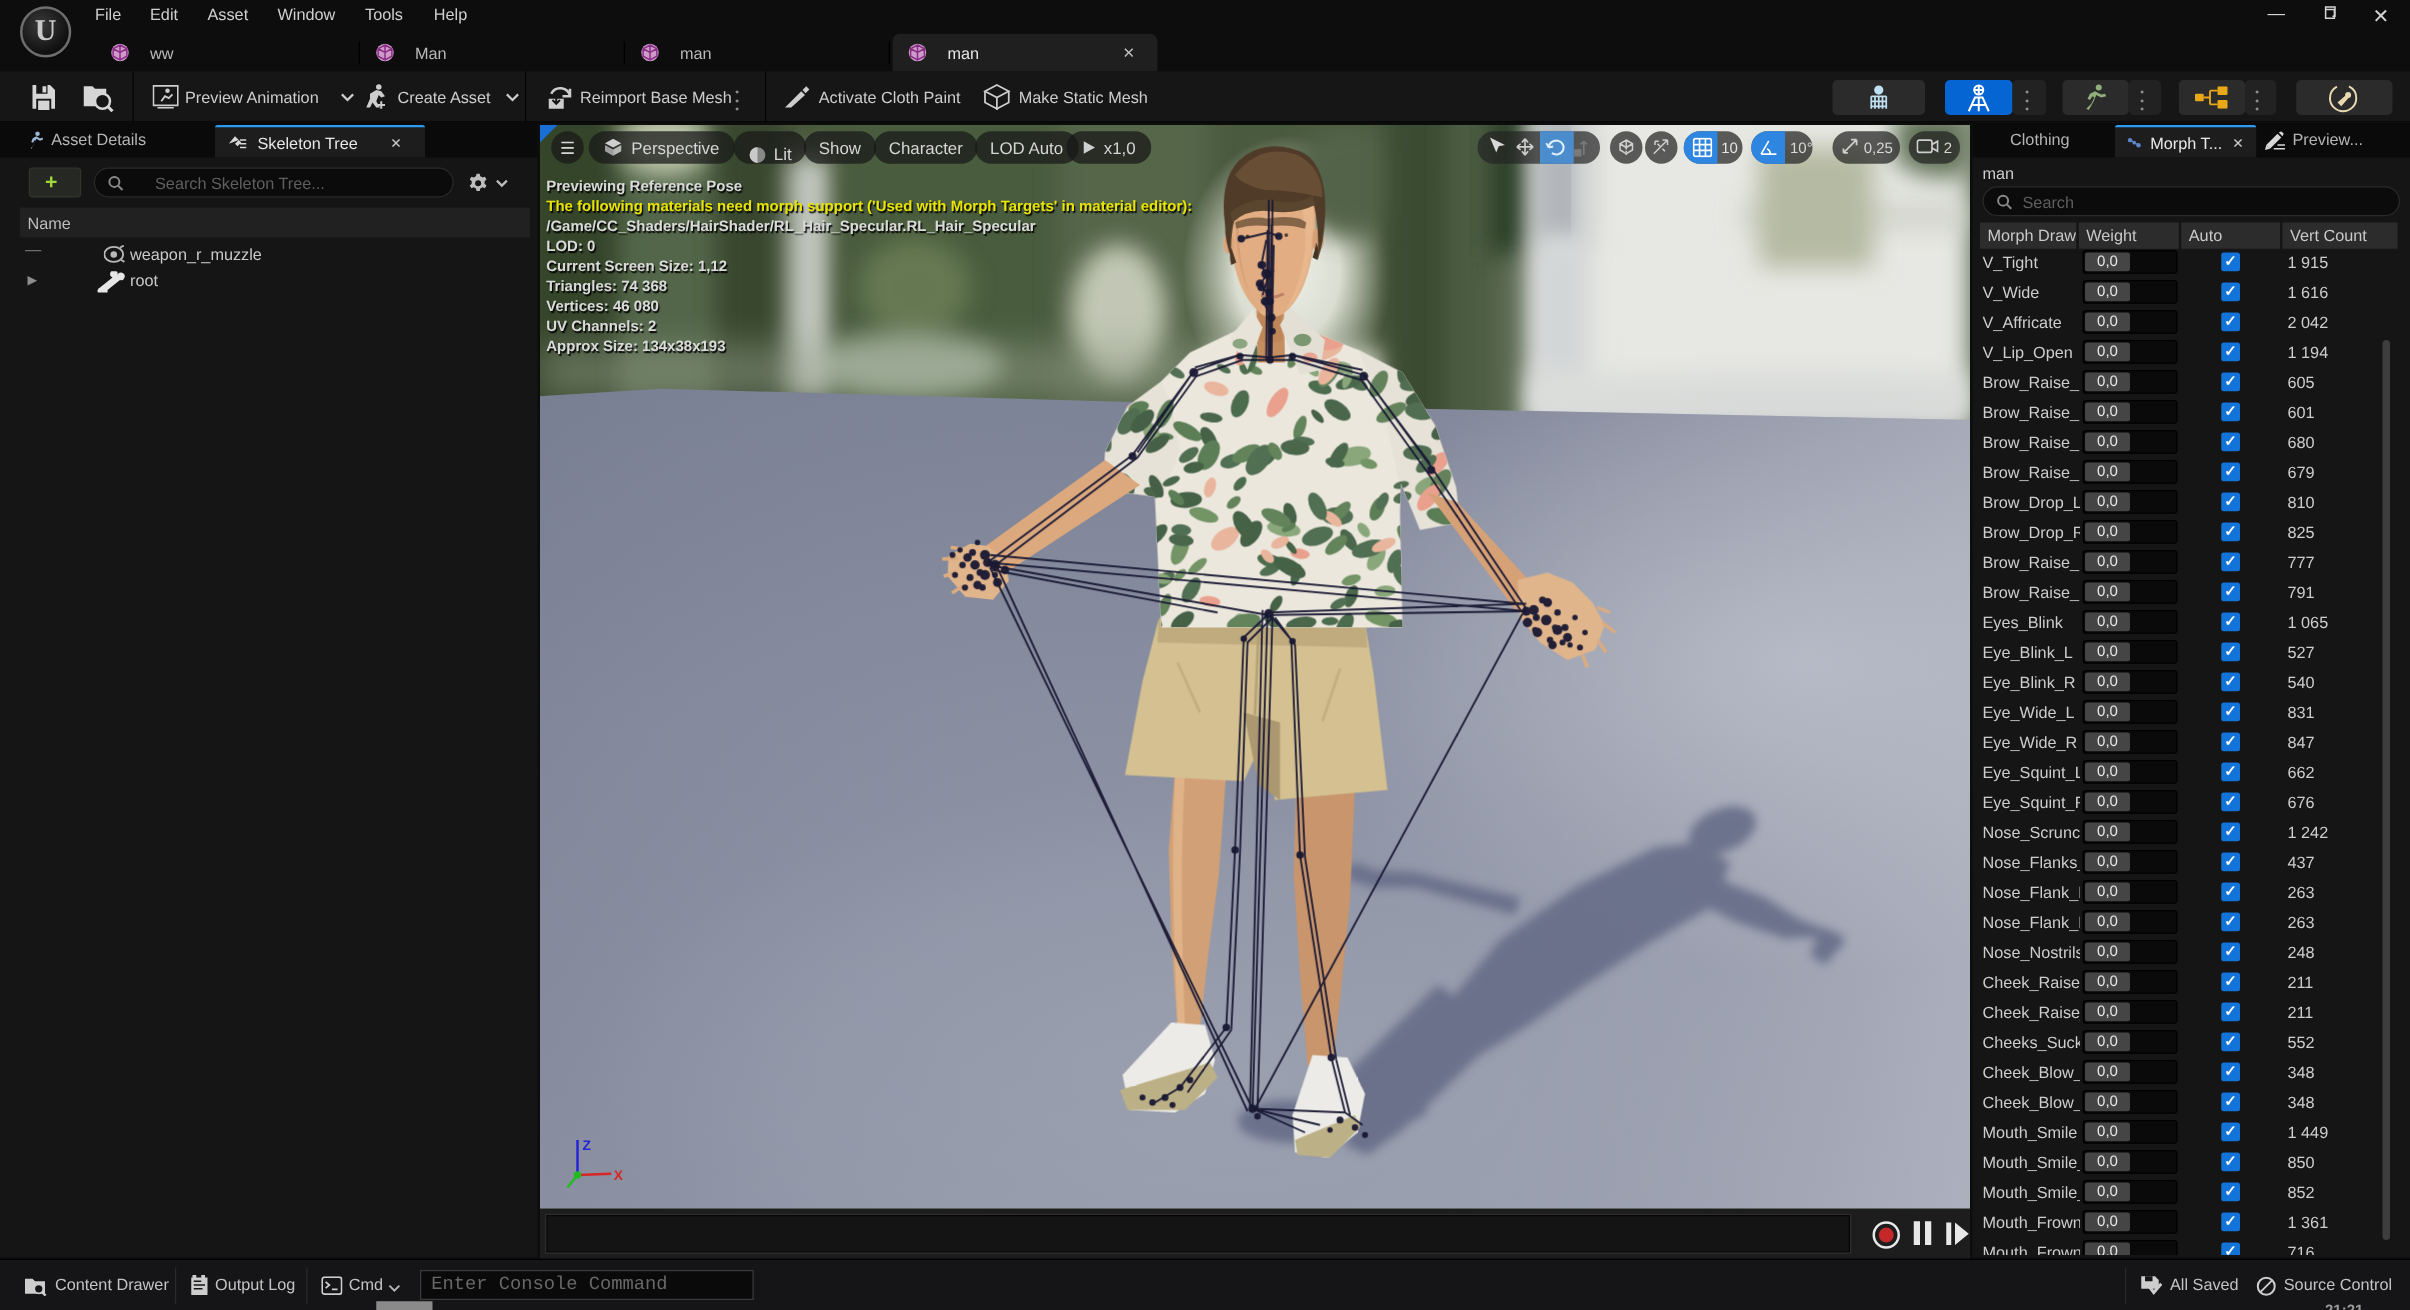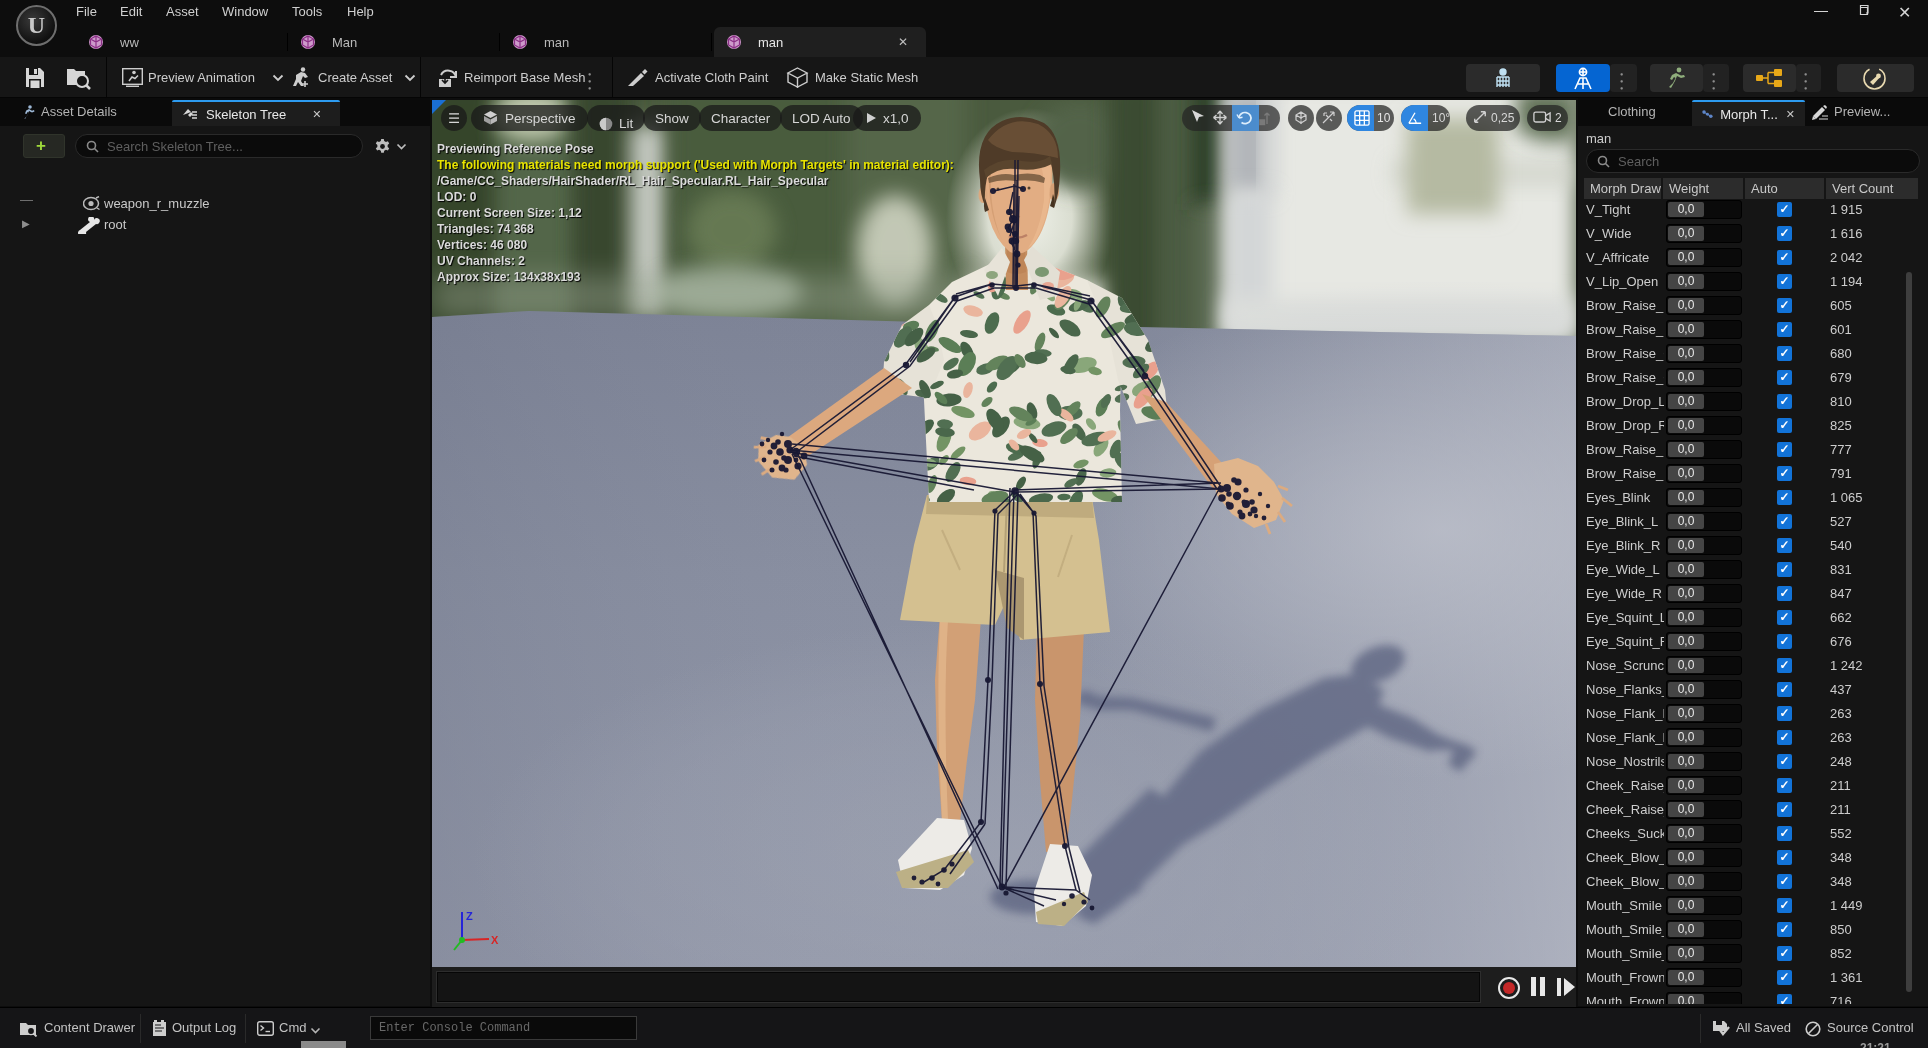--- a/index.html
+++ b/index.html
@@ -53,21 +53,21 @@
 .statline { position:absolute; left:5px; font-weight:bold; font-size:12px; color:#dadada; text-shadow:1px 1px 1px #000; white-space:nowrap; }
 
 
 #timeline { position:absolute; left:432px; top:967px; width:1144px; height:40px; background:#1d1d1d; }
 #timeline .well { position:absolute; left:5px; top:5px; width:1043px; height:30px; background:#141414; border:1px solid #060606; outline:1px solid #2d2d2d; }
 
 
 #statusbar { position:absolute; left:0; top:1007px; width:1928px; height:41px; background:#151517; border-top:1px solid #000; }
 .sbitem { position:absolute; top:12px; font-size:13px; color:#c3c3c3; }
 .sbsep { position:absolute; top:6px; width:1px; height:29px; background:#2a2a2a; }
-#console { position:absolute; left:336px; top:8px; width:267px; height:24px; background:#0a0a0a; border:1px solid #3a3a3a; color:#686868; font-family:"Liberation Mono",monospace; font-size:12px; line-height:22px; padding-left:8px;margin-left:34px; }
+#console { position:absolute; left:336px; top:8px; width:267px; height:24px; background:#0a0a0a; border:1px solid #3a3a3a; color:#686868; font-family:"Liberation Mono",monospace; font-size:15px; line-height:22px; padding-left:8px; }
 </style>
 </head>
 <body>
 <div id="app">
 
   <div id="menubar">
     <span class="menu-item" style="left:76px;">File</span>
     <span class="menu-item" style="left:120px;">Edit</span>
     <span class="menu-item" style="left:166px;">Asset</span>
     <span class="menu-item" style="left:222px;">Window</span>
@@ -248,31 +248,32 @@
     </div>
 
     <div class="abs" style="left:23px; top:36px; width:42px; height:24px; background:#262823; border-radius:3px; border:1px solid #30342b;">
       <span style="position:absolute; left:12px; top:1px; color:#9fd93b; font-size:17px; font-weight:bold;">+</span>
     </div>
     <div class="searchbox" style="left:75px; top:36px; width:288px; height:24px;">
       <svg width="13" height="13" viewBox="0 0 13 13" style="margin-left:10px;">
           <circle cx="5.5" cy="5.5" r="4" fill="none" stroke="#8a8a8a" stroke-width="1.6"></circle>
           <line x1="8.5" y1="8.5" x2="12" y2="12" stroke="#8a8a8a" stroke-width="1.6"></line>
         </svg>
-      <span style="margin-left:8px;">Search Skeleton Tree...</span>
+      <span style="margin-left:25px;">Search Skeleton Tree...</span>
     </div>
     <svg class="abs" style="left:374px; top:40px;" width="17" height="17" viewBox="0 0 17 17">
         <g fill="#bdbdbd">
           <path d="M7.2 1 h2.6 l0.4 2 a5.6 5.6 0 0 1 1.7 1 l2 -0.7 l1.3 2.2 l-1.6 1.4 a5.6 5.6 0 0 1 0 2 l1.6 1.4 l-1.3 2.2 l-2 -0.7 a5.6 5.6 0 0 1 -1.7 1 l-0.4 2 h-2.6 l-0.4 -2 a5.6 5.6 0 0 1 -1.7 -1 l-2 0.7 l-1.3 -2.2 l1.6 -1.4 a5.6 5.6 0 0 1 0 -2 l-1.6 -1.4 l1.3 -2.2 l2 0.7 a5.6 5.6 0 0 1 1.7 -1 z"></path>
           <circle cx="8.5" cy="8.5" r="2.4" fill="#151515"></circle>
         </g>
       </svg>
     <svg class="abs" style="left:396px; top:45px;" width="11" height="8" viewBox="0 0 11 8">
         <path d="M1.5 1.5 L5.5 5.5 L9.5 1.5" stroke="#bdbdbd" stroke-width="1.7" fill="none"></path>
       </svg>
+    <div class="namehdr" style="left:16px; top:68px; width:408px; height:24px; padding-left:6px;">Name</div>
 
     <span class="abs" style="left:20px; top:102px; width:13px; height:1px; background:#6e6e6e;"></span>
     <svg class="abs" style="left:83px; top:98px;" width="17" height="15" viewBox="0 0 17 15">
         <ellipse cx="8" cy="7.5" rx="7.5" ry="6" fill="none" stroke="#b9b9b9" stroke-width="1.5"></ellipse>
         <circle cx="8" cy="7.5" r="2.6" fill="#b9b9b9"></circle>
         <path d="M13 2 l3 -1.5 M14 12 l2.5 1.5" stroke="#b9b9b9" stroke-width="1.4"></path>
       </svg>
     <span class="abs" style="left:104px; top:98px; font-size:13px; color:#c9c9c9;">weapon_r_muzzle</span>
     <span class="abs" style="left:22px; top:120px; color:#8e8e8e; font-size:10px;">▶</span>
     <svg class="abs" style="left:77px; top:119px;" width="23" height="17" viewBox="0 0 23 17">

